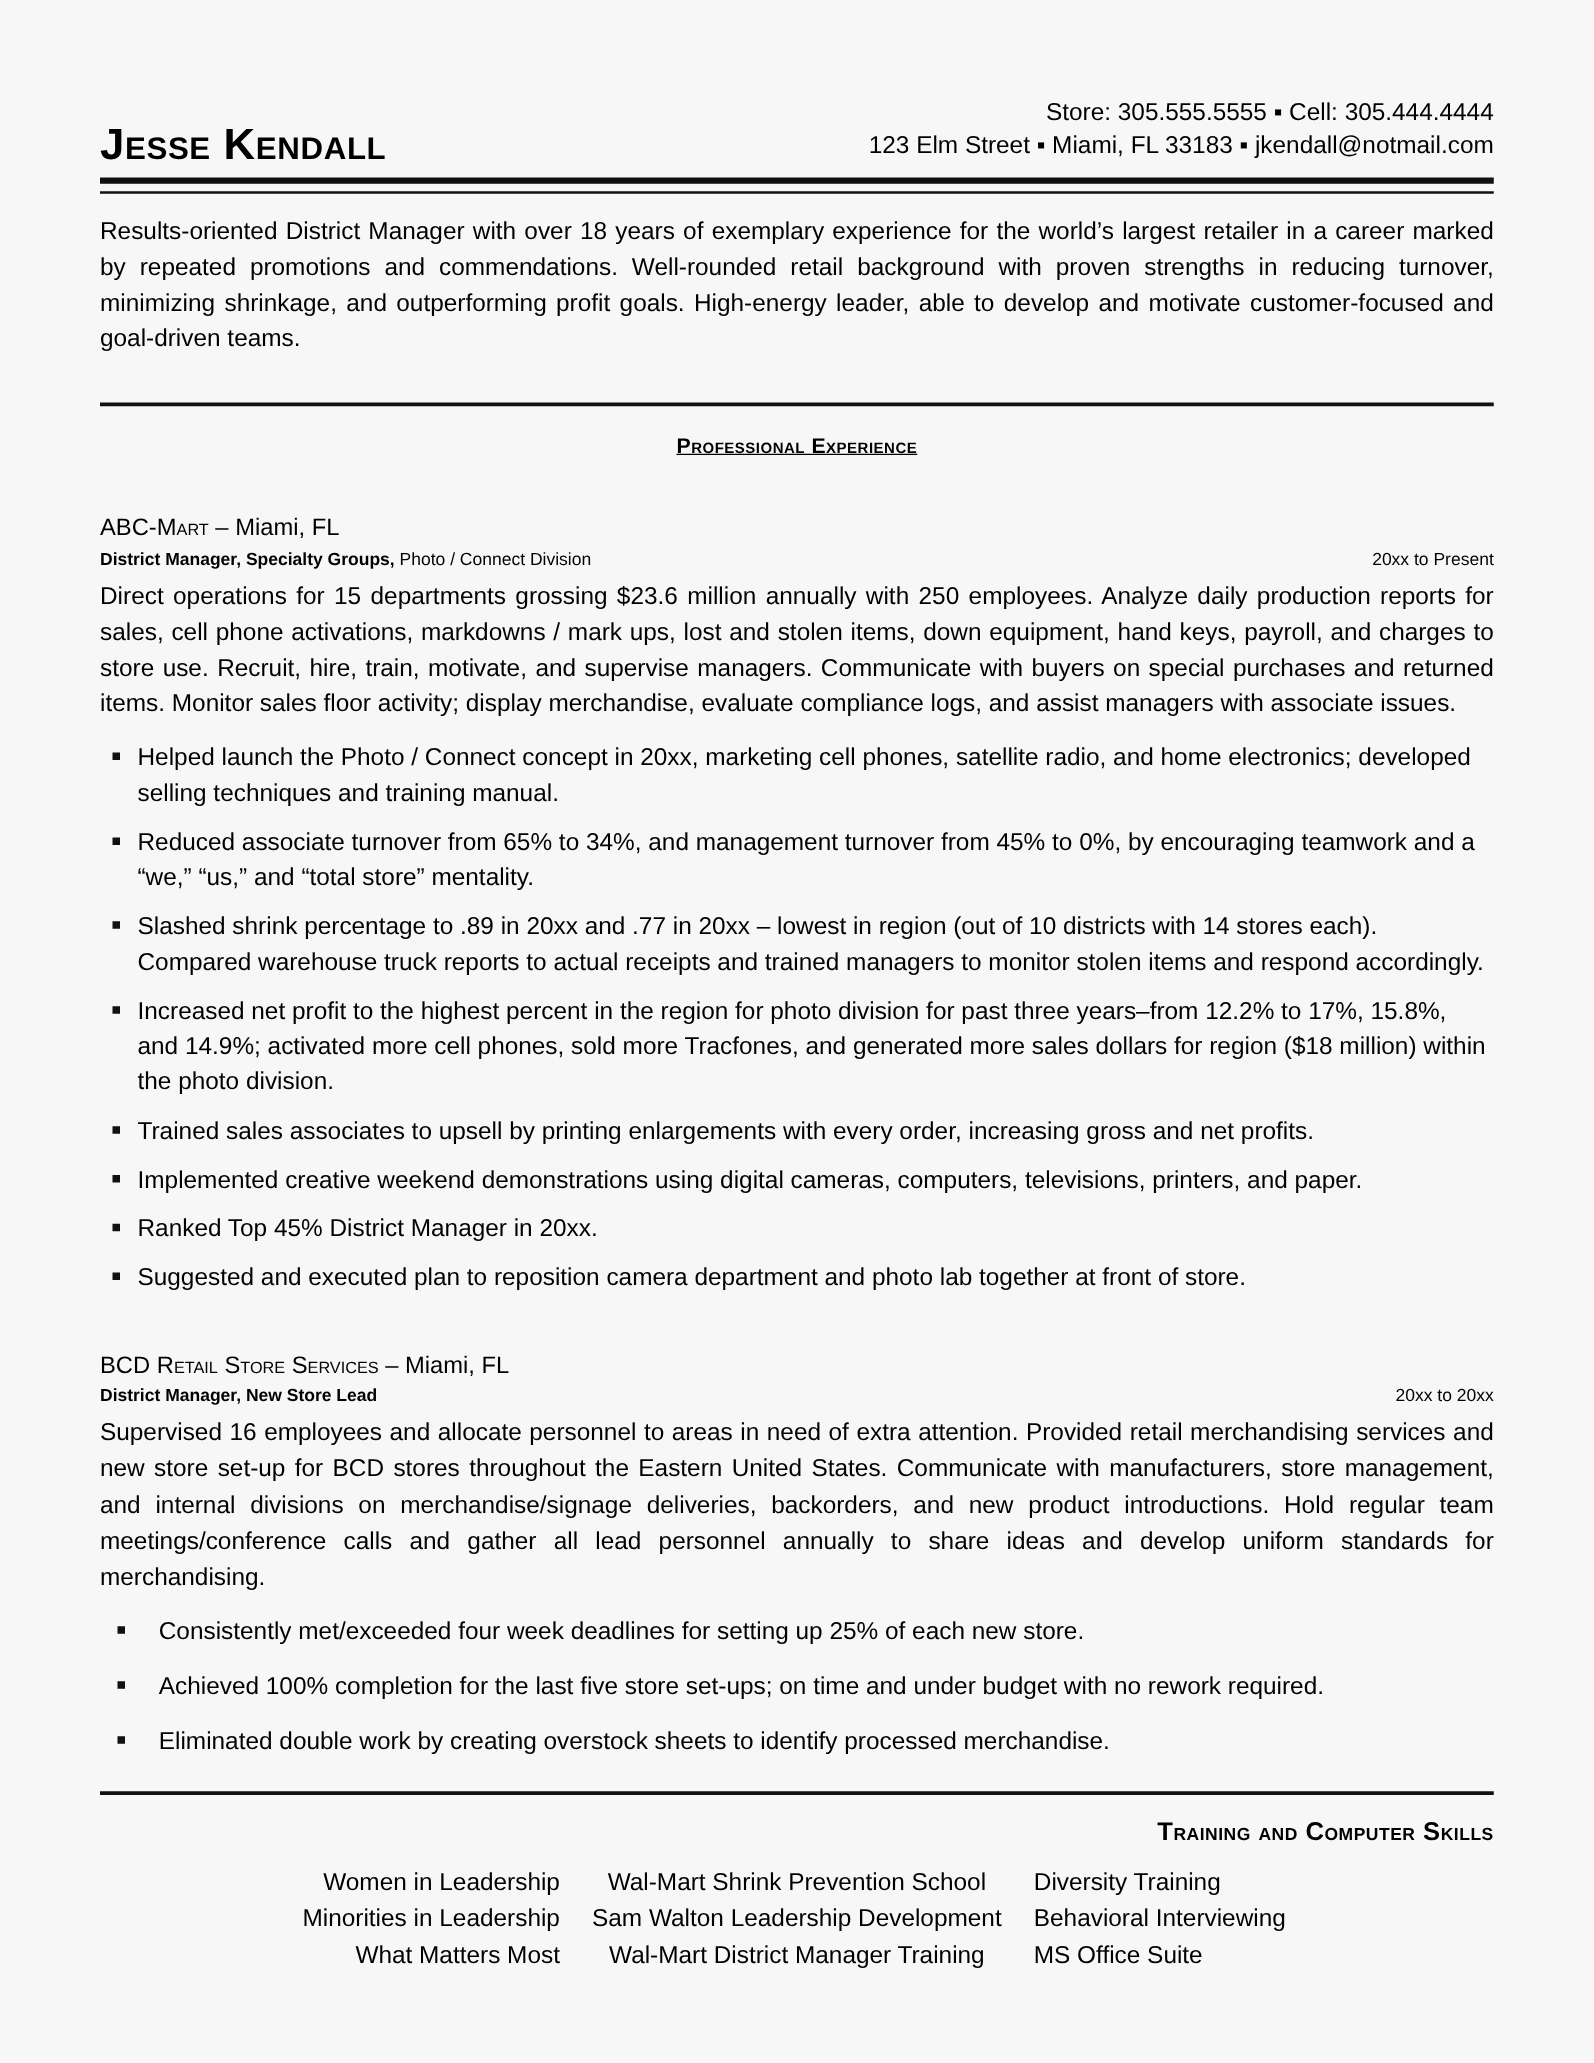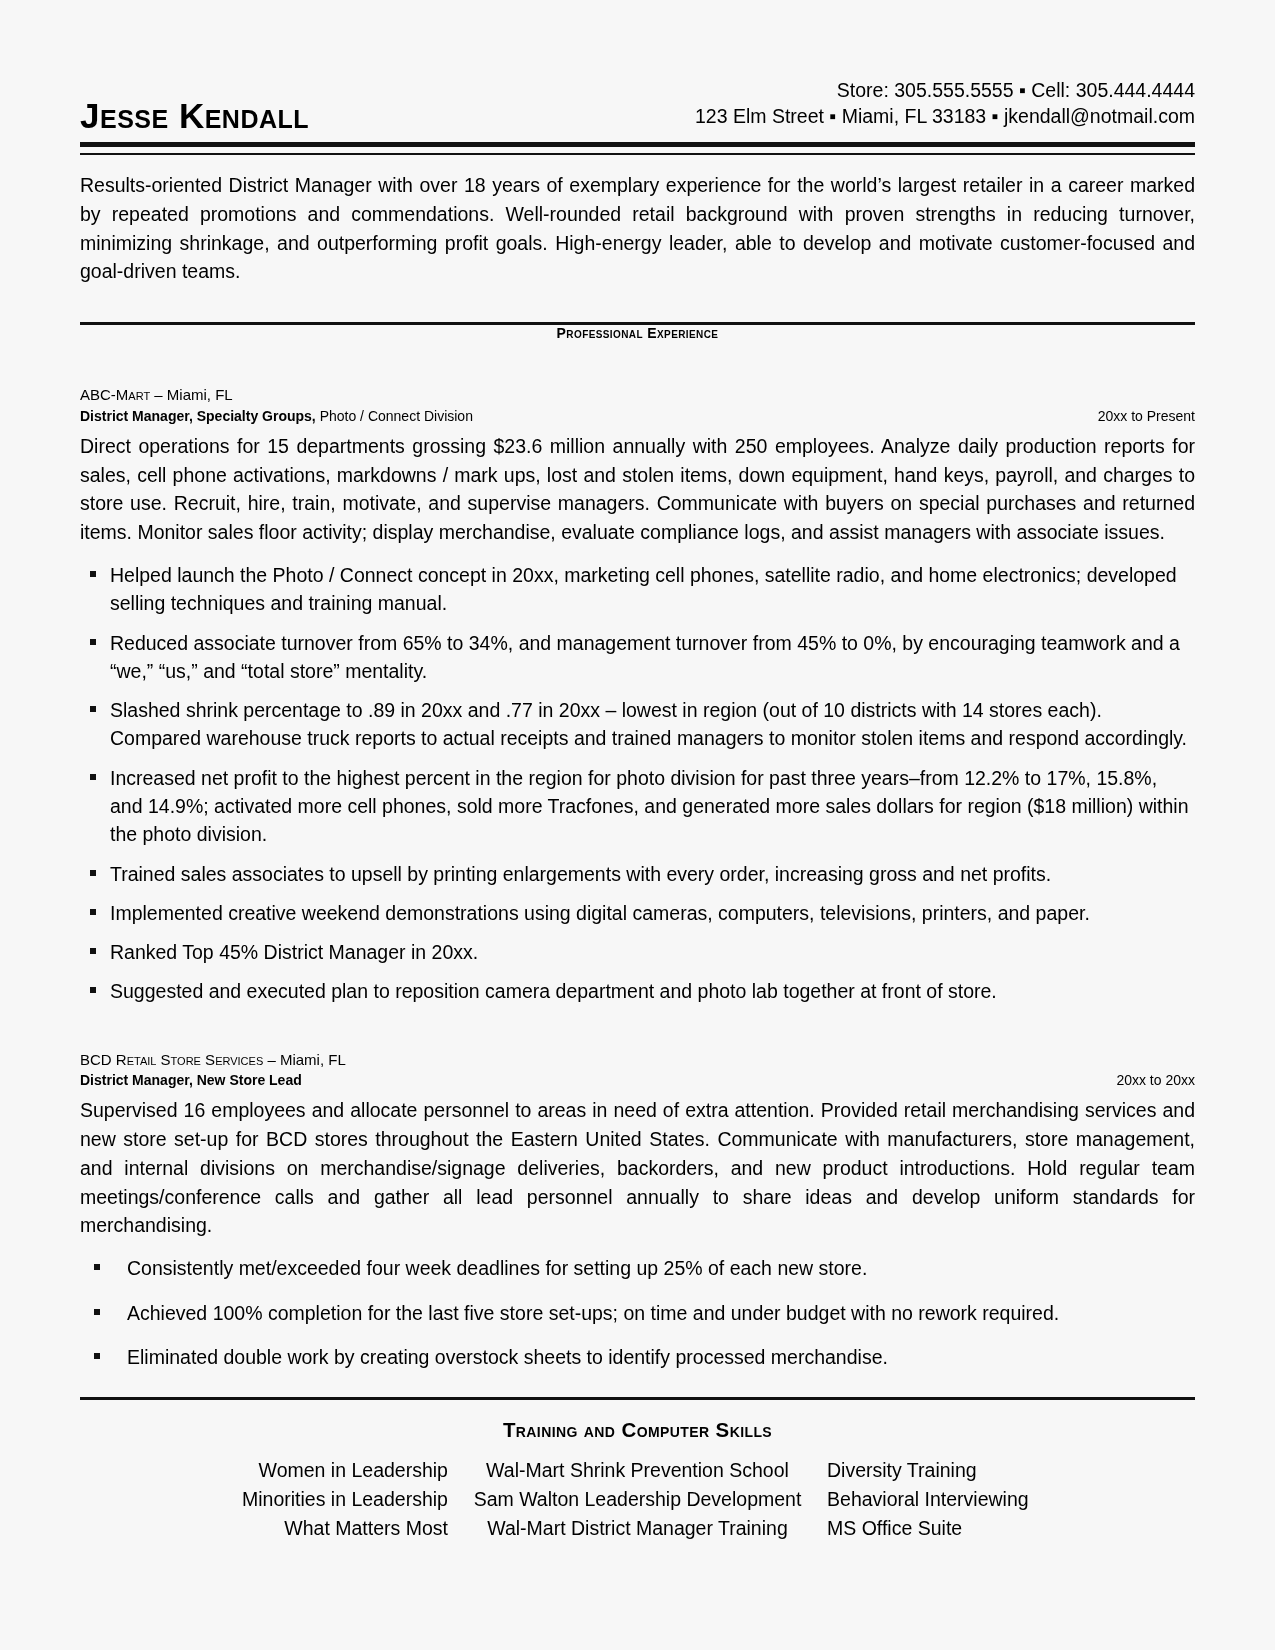--- a/index.html
+++ b/index.html
@@ -68,30 +68,32 @@
     line-height: 1.48;
     margin-top: 16px;
   }
 
   .section-divider {
     border-top: 3px solid #111;
     margin-top: 36px;
   }
   .section-title {
     text-align: center;
-    font-size: 14px;
+    font-size: 17px;
     font-weight: bold;
     font-variant: small-caps;
     letter-spacing: 0.4px;
+    margin-top: 22px;
+    text-decoration: underline;
   }
 
   
   .job { margin-top: 20px; }
   .job-company {
-    font-size: 15px;
+    font-size: 19px;
     font-variant: small-caps;
     line-height: 1.3;
     margin-top: 44px;
   }
   .job-company .plain { font-variant: normal; }
   .job-titleline {
     display: flex;
     justify-content: space-between;
     align-items: baseline;
     font-size: 14px;
@@ -131,21 +133,21 @@
   }
   ul.bullets.wide li { padding-left: 47px; margin-bottom: 16px; }
   ul.bullets.wide li .sq { left: 14px; }
 
   
   .skills-divider {
     border-top: 3px solid #111;
     margin-top: 26px;
   }
   .skills-title {
-    text-align: center;
+    text-align: right;
     font-size: 20.5px;
     font-weight: bold;
     font-variant: small-caps;
     letter-spacing: 0.4px;
     margin-top: 18px;
   }
   table.skills {
     width: 100%;
     border-collapse: collapse;
     margin-top: 14px;

